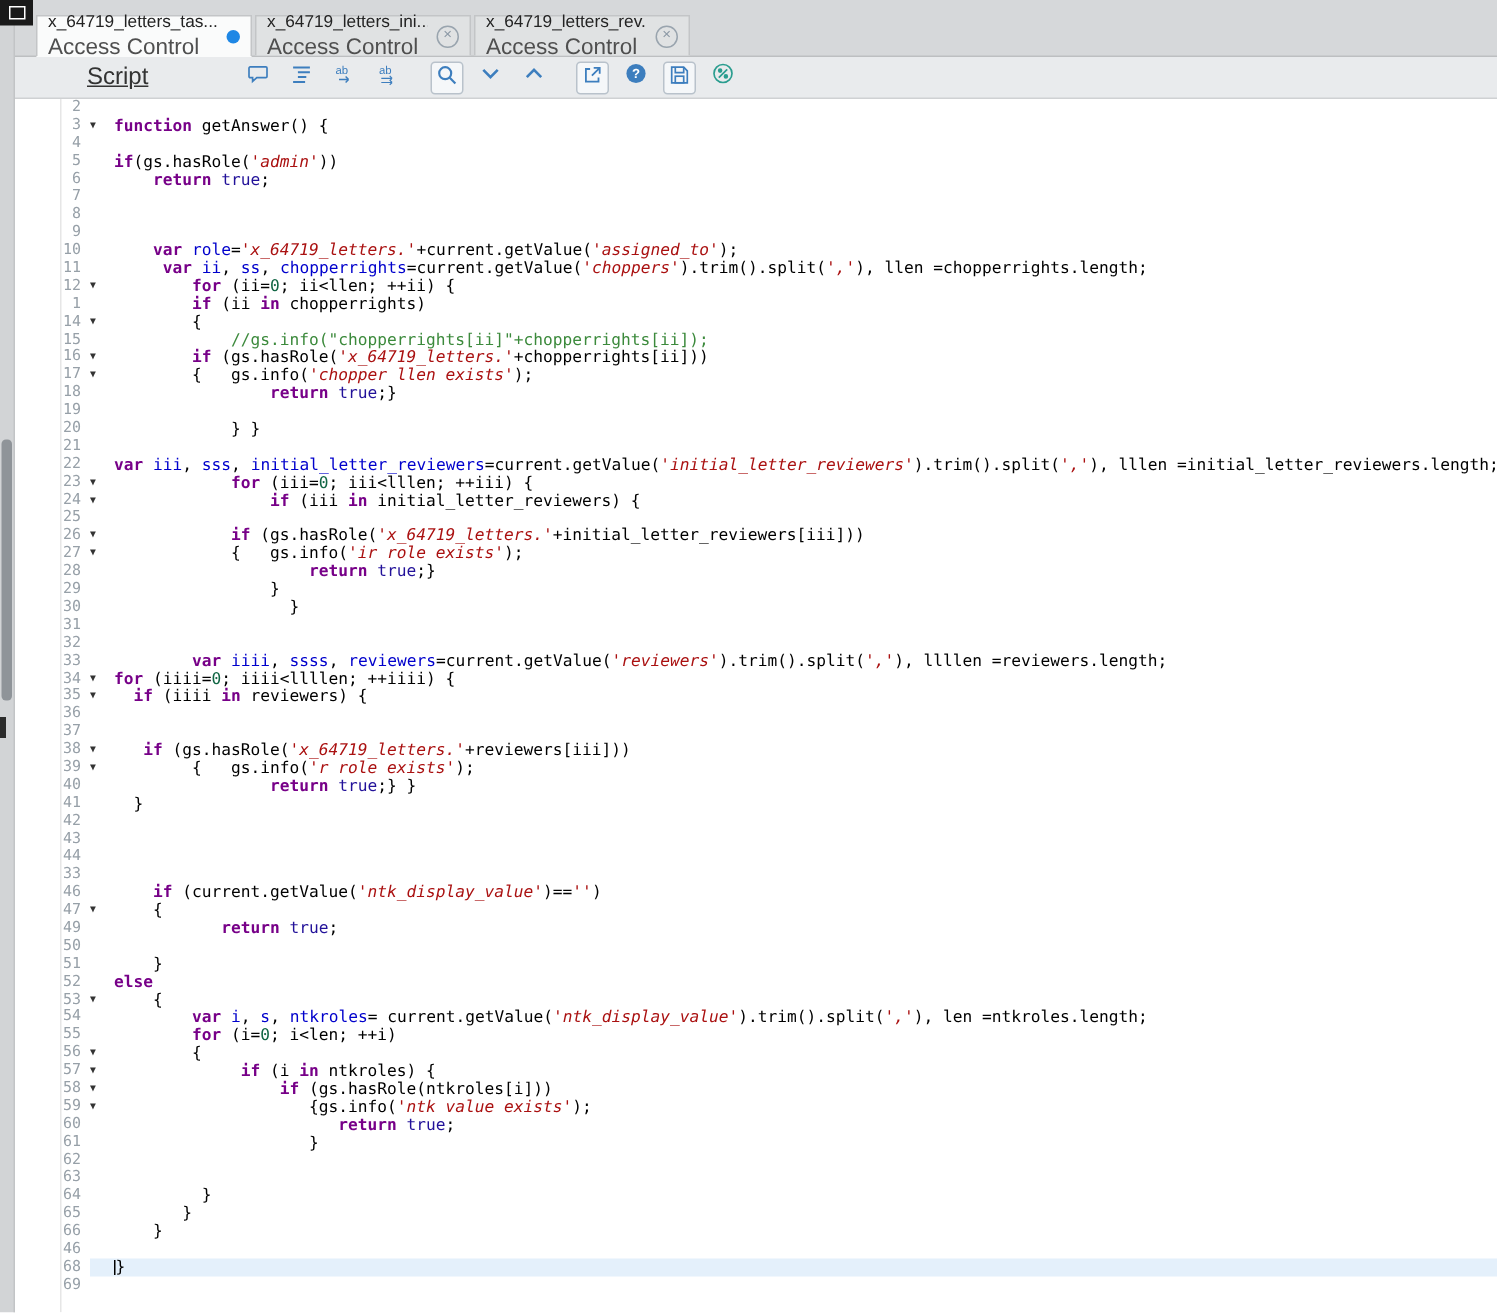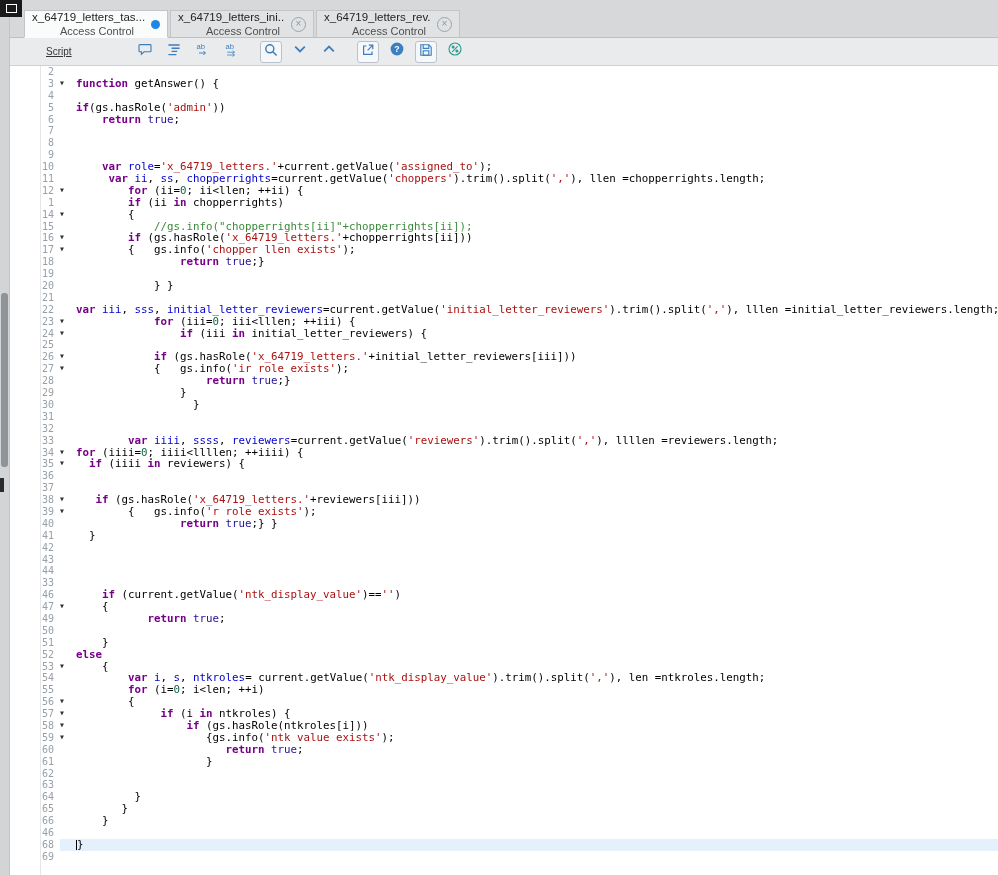--- a/index.html
+++ b/index.html
@@ -19,29 +19,29 @@
   .main{flex:1;display:flex;flex-direction:column;min-width:0;}
 
   
   .tabbar{height:38px;flex:0 0 38px;background:#d6d8da;display:flex;align-items:stretch;
     padding-left:14px;padding-top:10px;box-sizing:border-box;border-bottom:1px solid #bdbfc1;}
   .tab{width:144px;flex:0 0 144px;margin-right:2px;background:#e0e2e3;border:1px solid #c3c5c7;border-bottom:none;
     display:flex;align-items:center;padding:2px 7px;box-sizing:border-box;cursor:pointer;position:relative;}
   .tab.active{background:#fafbfb;margin-bottom:-1px;border-bottom:1px solid #fafbfb;}
   .tab-text{flex:1;min-width:0;}
   .tab-title{font-size:11.5px;color:#232323;white-space:nowrap;overflow:hidden;}
-  .tab-sub{font-size:11px;color:#4f4f4f;margin-top:2px;white-space:nowrap;margin-left:28px;}
+  .tab-sub{font-size:15px;color:#4f4f4f;margin-top:2px;white-space:nowrap;}
   .dirty-dot{width:9px;height:9px;border-radius:50%;background:var(--accent,#1e87e5);margin-left:6px;flex:0 0 9px;}
   .tab-close{margin-left:6px;flex:0 0 13px;width:13px;height:13px;border:1px solid #99a4ae;border-radius:50%;
     color:#8b98a5;font-size:10px;line-height:11px;text-align:center;cursor:pointer;}
 
   
   .toolbar{height:27px;flex:0 0 27px;background:#e9ebed;border-bottom:1px solid #cfd1d3;
     display:flex;align-items:center;}
-  .script-label{margin-left:36px;font-size:10px;color:#333;text-decoration:underline;}
+  .script-label{margin-left:48px;font-size:16px;color:#333;text-decoration:underline;}
   .icons{display:flex;align-items:center;margin-left:62px;gap:7px;}
   .icon-btn{width:22px;height:22px;display:flex;align-items:flex-start;justify-content:center;
     color:var(--icon,#3d7ebe);cursor:pointer;box-sizing:border-box;border-radius:3px;}
   .icon-btn.boxed{border:1px solid #b9c2cb;background:#f5f7f9;}
   .icon-btn.group-start{margin-left:10px;}
   .icon-btn.secondary{color:var(--icon2,#2a9d8f);}
   .icon-btn svg{width:16px;height:16px;display:block;}
 
   
   .editor{flex:1;background:#fff;overflow:hidden;position:relative;
@@ -49,21 +49,21 @@
   .editor::before{content:"";position:absolute;left:30px;top:0;bottom:0;width:1px;background:#e6e6e6;}
   .code-line{display:flex;height:11.9px;line-height:11.9px;font-size:10.8px;white-space:pre;}
   .ln{flex:0 0 50px;width:50px;text-align:right;padding-right:6px;box-sizing:border-box;
     color:#97a0a8;font-size:10px;user-select:none;}
   .fold{flex:0 0 14px;width:14px;color:#333;font-size:6.5px;line-height:11.9px;text-align:left;cursor:pointer;}
   .code{flex:1;padding-left:2px;min-width:0;color:#000;}
   .code-line.active .code,.code-line.active .fold{background:var(--active-line,#e4f0fb);}
   .cursor{display:inline-block;width:0;height:10px;border-left:1.5px solid #000;vertical-align:middle;}
 
   .tk-keyword{color:var(--tk-keyword,#770088);font-weight:bold;}
-  .tk-string{color:var(--tk-string,#aa1111);}
+  .tk-string{color:var(--tk-string,#aa1111);font-style:italic;}
   .tk-atom{color:var(--tk-atom,#221199);}
   .tk-number{color:var(--tk-number,#116644);}
   .tk-comment{color:var(--tk-comment,#3c8a3c);}
   .tk-def{color:var(--tk-def,#0000cc);}
 </style>
 </head>
 <body>
 
 <div class="app">
   <div class="rail">

